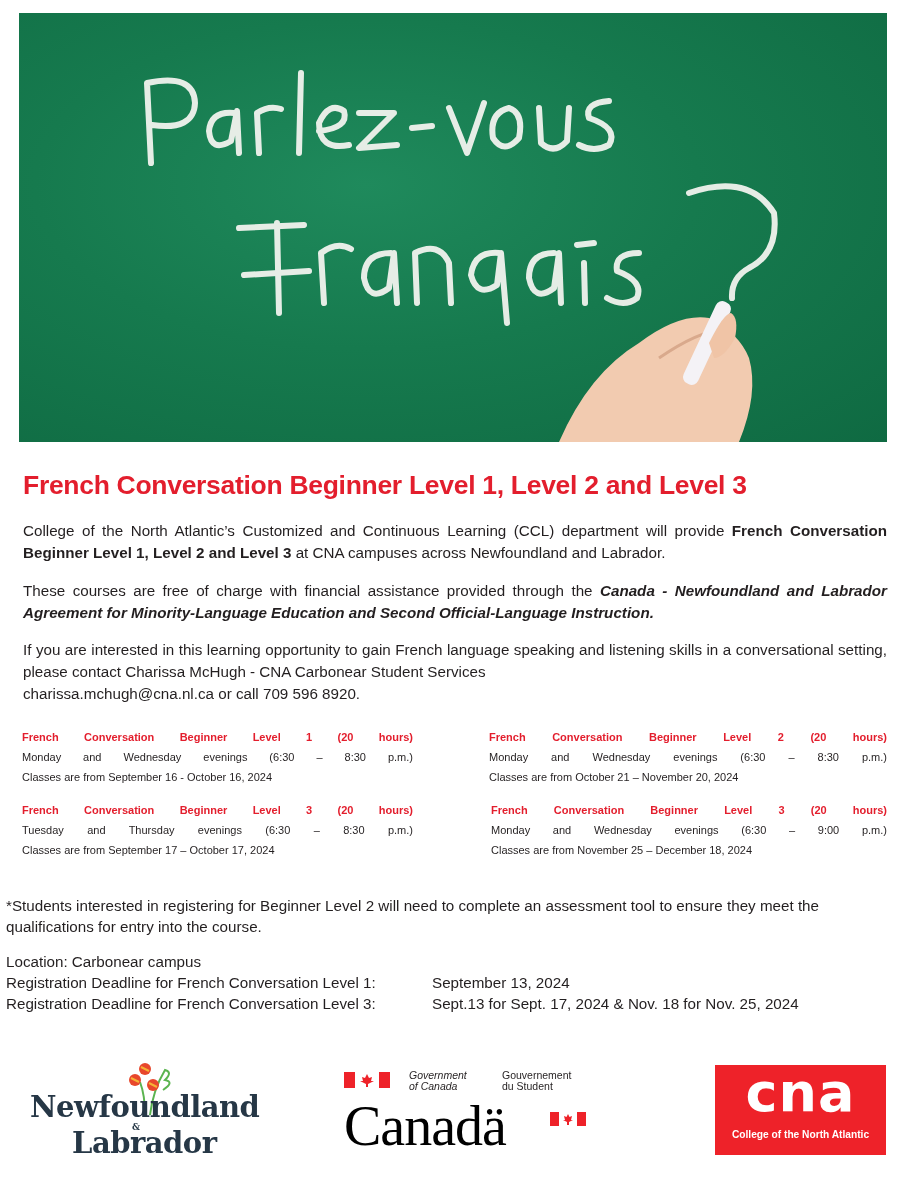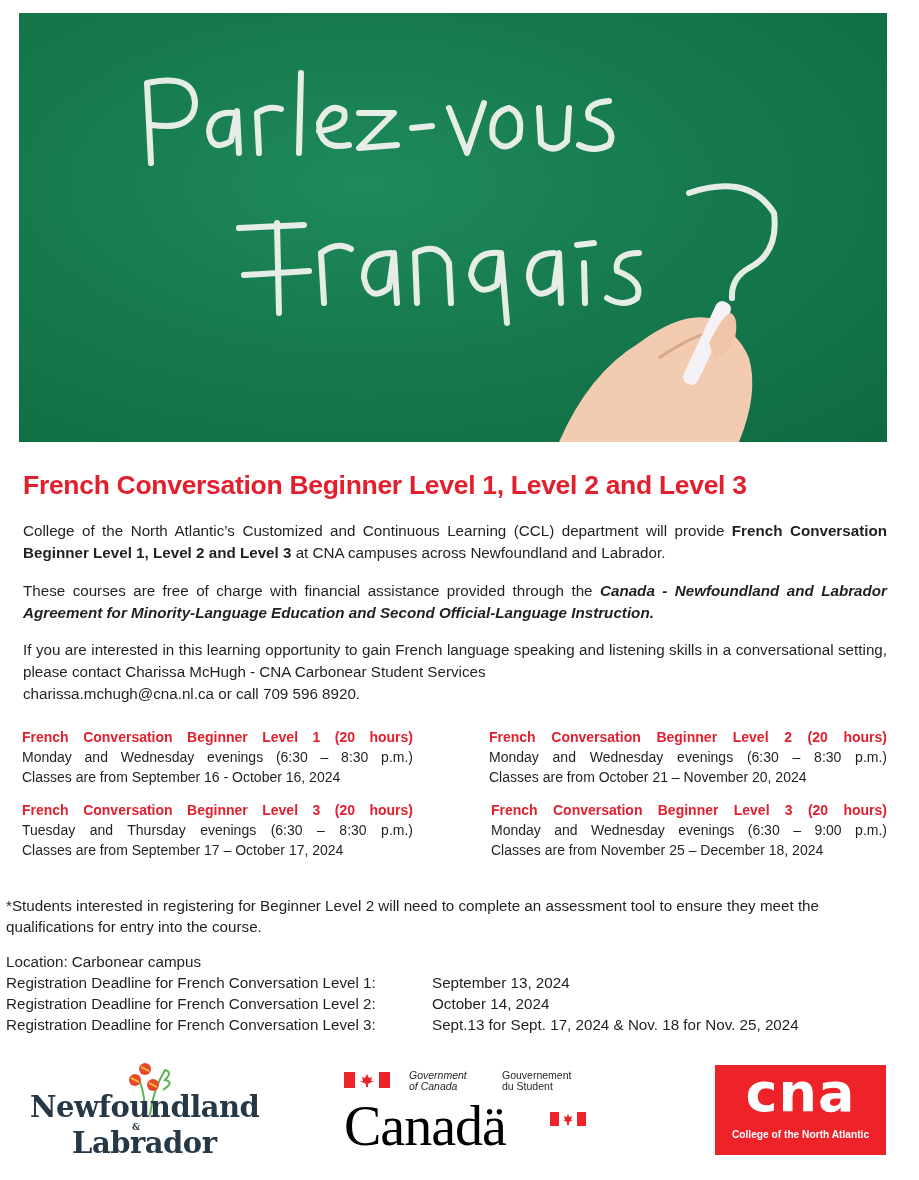--- a/index.html
+++ b/index.html
@@ -8,21 +8,21 @@
   .hero { position:absolute; left:19px; top:13px; width:868px; height:429px;
           background: radial-gradient(ellipse at 40% 40%, #1f8a5c 0%, #167a4e 45%, #0f6a42 100%);
           overflow:hidden; }
   .hero svg { position:absolute; left:0; top:0; }
   .title { position:absolute; left:23px; top:470px; font-size:26.5px; font-weight:bold;
            color:#e31e2d; letter-spacing:-0.3px; white-space:nowrap; }
   .para { position:absolute; left:23px; width:864px; font-size:15.2px; line-height:22px;
           text-align:justify; color:#231f20; }
   .para b { font-weight:bold; }
   .para i { font-style:italic; font-weight:bold; }
-  .course { position:absolute; font-size:14px; line-height:20px; }
+  .course { position:absolute; font-size:11px; line-height:20px; }
   .course .ch { color:#e31e2d; font-weight:bold; text-align:justify; text-align-last:justify; }
   .course .cl { color:#231f20; }
   .course .cl.just { text-align:justify; text-align-last:justify; }
   .block { position:absolute; left:6px; width:866px; font-size:15.2px; line-height:21px; }
   .reg-row { display:flex; }
   .reg-row .rl { width:426px; }
   .logo-nl { position:absolute; left:30px; top:1060px; width:230px; height:100px; }
   .nl-text { position:absolute; font-family:"DejaVu Serif", serif; color:#263746; font-weight:bold; }
   .gov { position:absolute; left:344px; top:1068px; width:260px; height:100px; }
   .gov .flag { position:absolute; left:0; top:4px; width:46px; height:16px; }
@@ -136,24 +136,20 @@
 
 <div class="block" style="top:895px;">*Students interested in registering for Beginner Level 2 will need to complete an assessment tool to ensure they meet the qualifications for entry into the course.</div>
 
 <div class="block" style="top:951px;">
   <div>Location: Carbonear campus</div>
   <div class="reg-row">
     <span class="rl">Registration Deadline for French Conversation Level 1:</span>
     <span>September 13, 2024</span>
   </div>
   <div class="reg-row">
-    <span class="rl">Registration Deadline for French Conversation Level 2:</span>
-    <span>October 14, 2024</span>
-  </div>
-  <div class="reg-row">
     <span class="rl">Registration Deadline for French Conversation Level 3:</span>
     <span>Sept.13 for Sept. 17,  2024 &amp; Nov. 18 for Nov. 25, 2024</span>
   </div>
 </div>
 
 <div class="logo-nl">
   <svg width="60" height="60" style="position:absolute; left:95px; top:0;">
     <path d="M25 55 Q28 30 40 10 Q48 12 40 20 Q50 22 38 30" stroke="#5bb450" stroke-width="2" fill="none"></path>
     <path d="M20 55 Q20 35 15 22" stroke="#5bb450" stroke-width="2" fill="none"></path>
     <circle cx="20" cy="9" r="6" fill="#e8472c"></circle>

